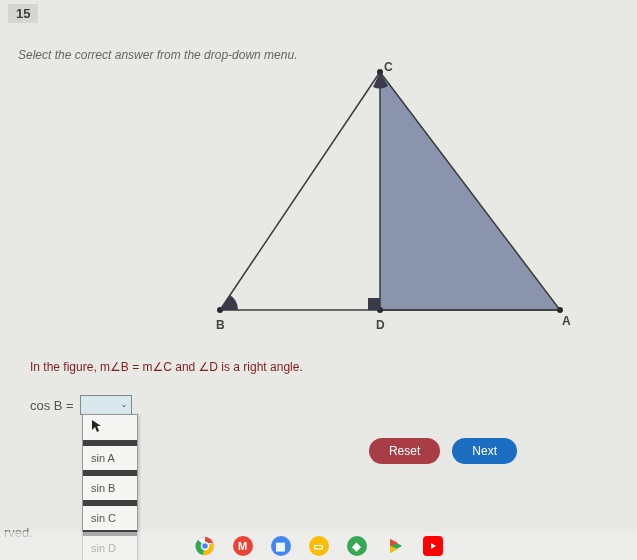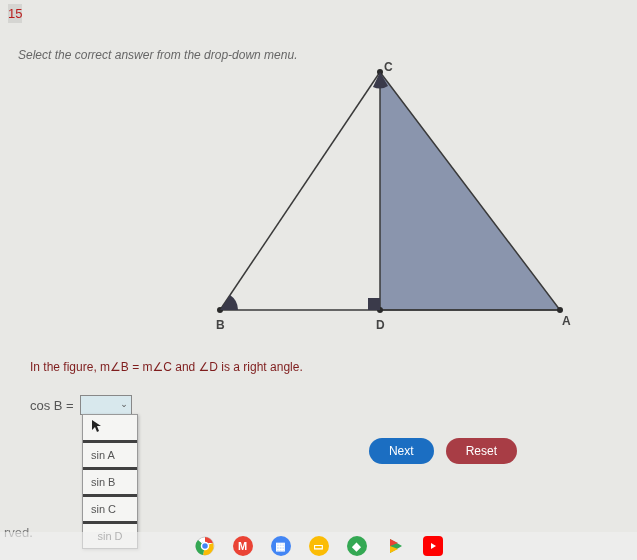--- a/index.html
+++ b/index.html
@@ -10,24 +10,24 @@
       font-family: Arial, sans-serif;
       position: relative;
       overflow: hidden;
       color: #444;
     }
     .q-num {
       position: absolute;
       top: 4px;
       left: 8px;
       background: #d5d5d2;
-      padding: 2px 0;
+      padding: 2px 8px;
       font-size: 13px;
-      color: #b91c1c;
-      font-weight: normal;
+      color: #404040;
+      font-weight: bold;
     }
     .instruction {
       position: absolute;
       top: 48px;
       left: 18px;
       font-size: 12px;
       color: #666;
       font-style: italic;
       text-align: right;
     }
@@ -82,24 +82,24 @@
       left: 82px;
       width: 56px;
       background: #f5f5f3;
       border: 1px solid #999;
       box-shadow: 1px 1px 3px rgba(0,0,0,0.2);
     }
     .dropdown-item {
       padding: 6px 8px;
       font-size: 11px;
       color: #555;
-      border-bottom: 3px solid #404040;
+      border-bottom: 6px solid #404040;
       cursor: pointer;
     }
-    .dropdown-item:last-child { border-bottom: none; text-align: center; }
+    .dropdown-item:last-child { border-bottom: none; }
     .cursor-item { padding: 4px 8px; font-size: 13px; }
     .btn-row {
       position: absolute;
       top: 438px;
       right: 120px;
       display: flex;
       gap: 12px;
     }
     .btn {
       padding: 6px 20px;
@@ -188,22 +188,22 @@
         <path d="M1 1 L1 11 L4 8 L6 13 L8 12 L6 7 L10 7 Z" fill="#222"></path>
       </svg>
   </div>
   <div class="dropdown-item">sin A</div>
   <div class="dropdown-item">sin B</div>
   <div class="dropdown-item">sin C</div>
   <div class="dropdown-item">sin D</div>
 </div>
 
 <div class="btn-row">
+  <button class="btn btn-reset">Reset</button>
   <button class="btn btn-next">Next</button>
-  <button class="btn btn-reset">Reset</button>
 </div>
 
 <div class="footer">rved.</div>
 
 <div class="taskbar">
   <div class="task-icon">
     <svg width="20" height="20" viewBox="0 0 20 20">
         <circle cx="10" cy="10" r="9" fill="#fff" stroke="#ccc"></circle>
         <circle cx="10" cy="10" r="4" fill="#4285f4"></circle>
         <path d="M10 1 A9 9 0 0 1 18 7 L10 7" fill="#ea4335"></path>

